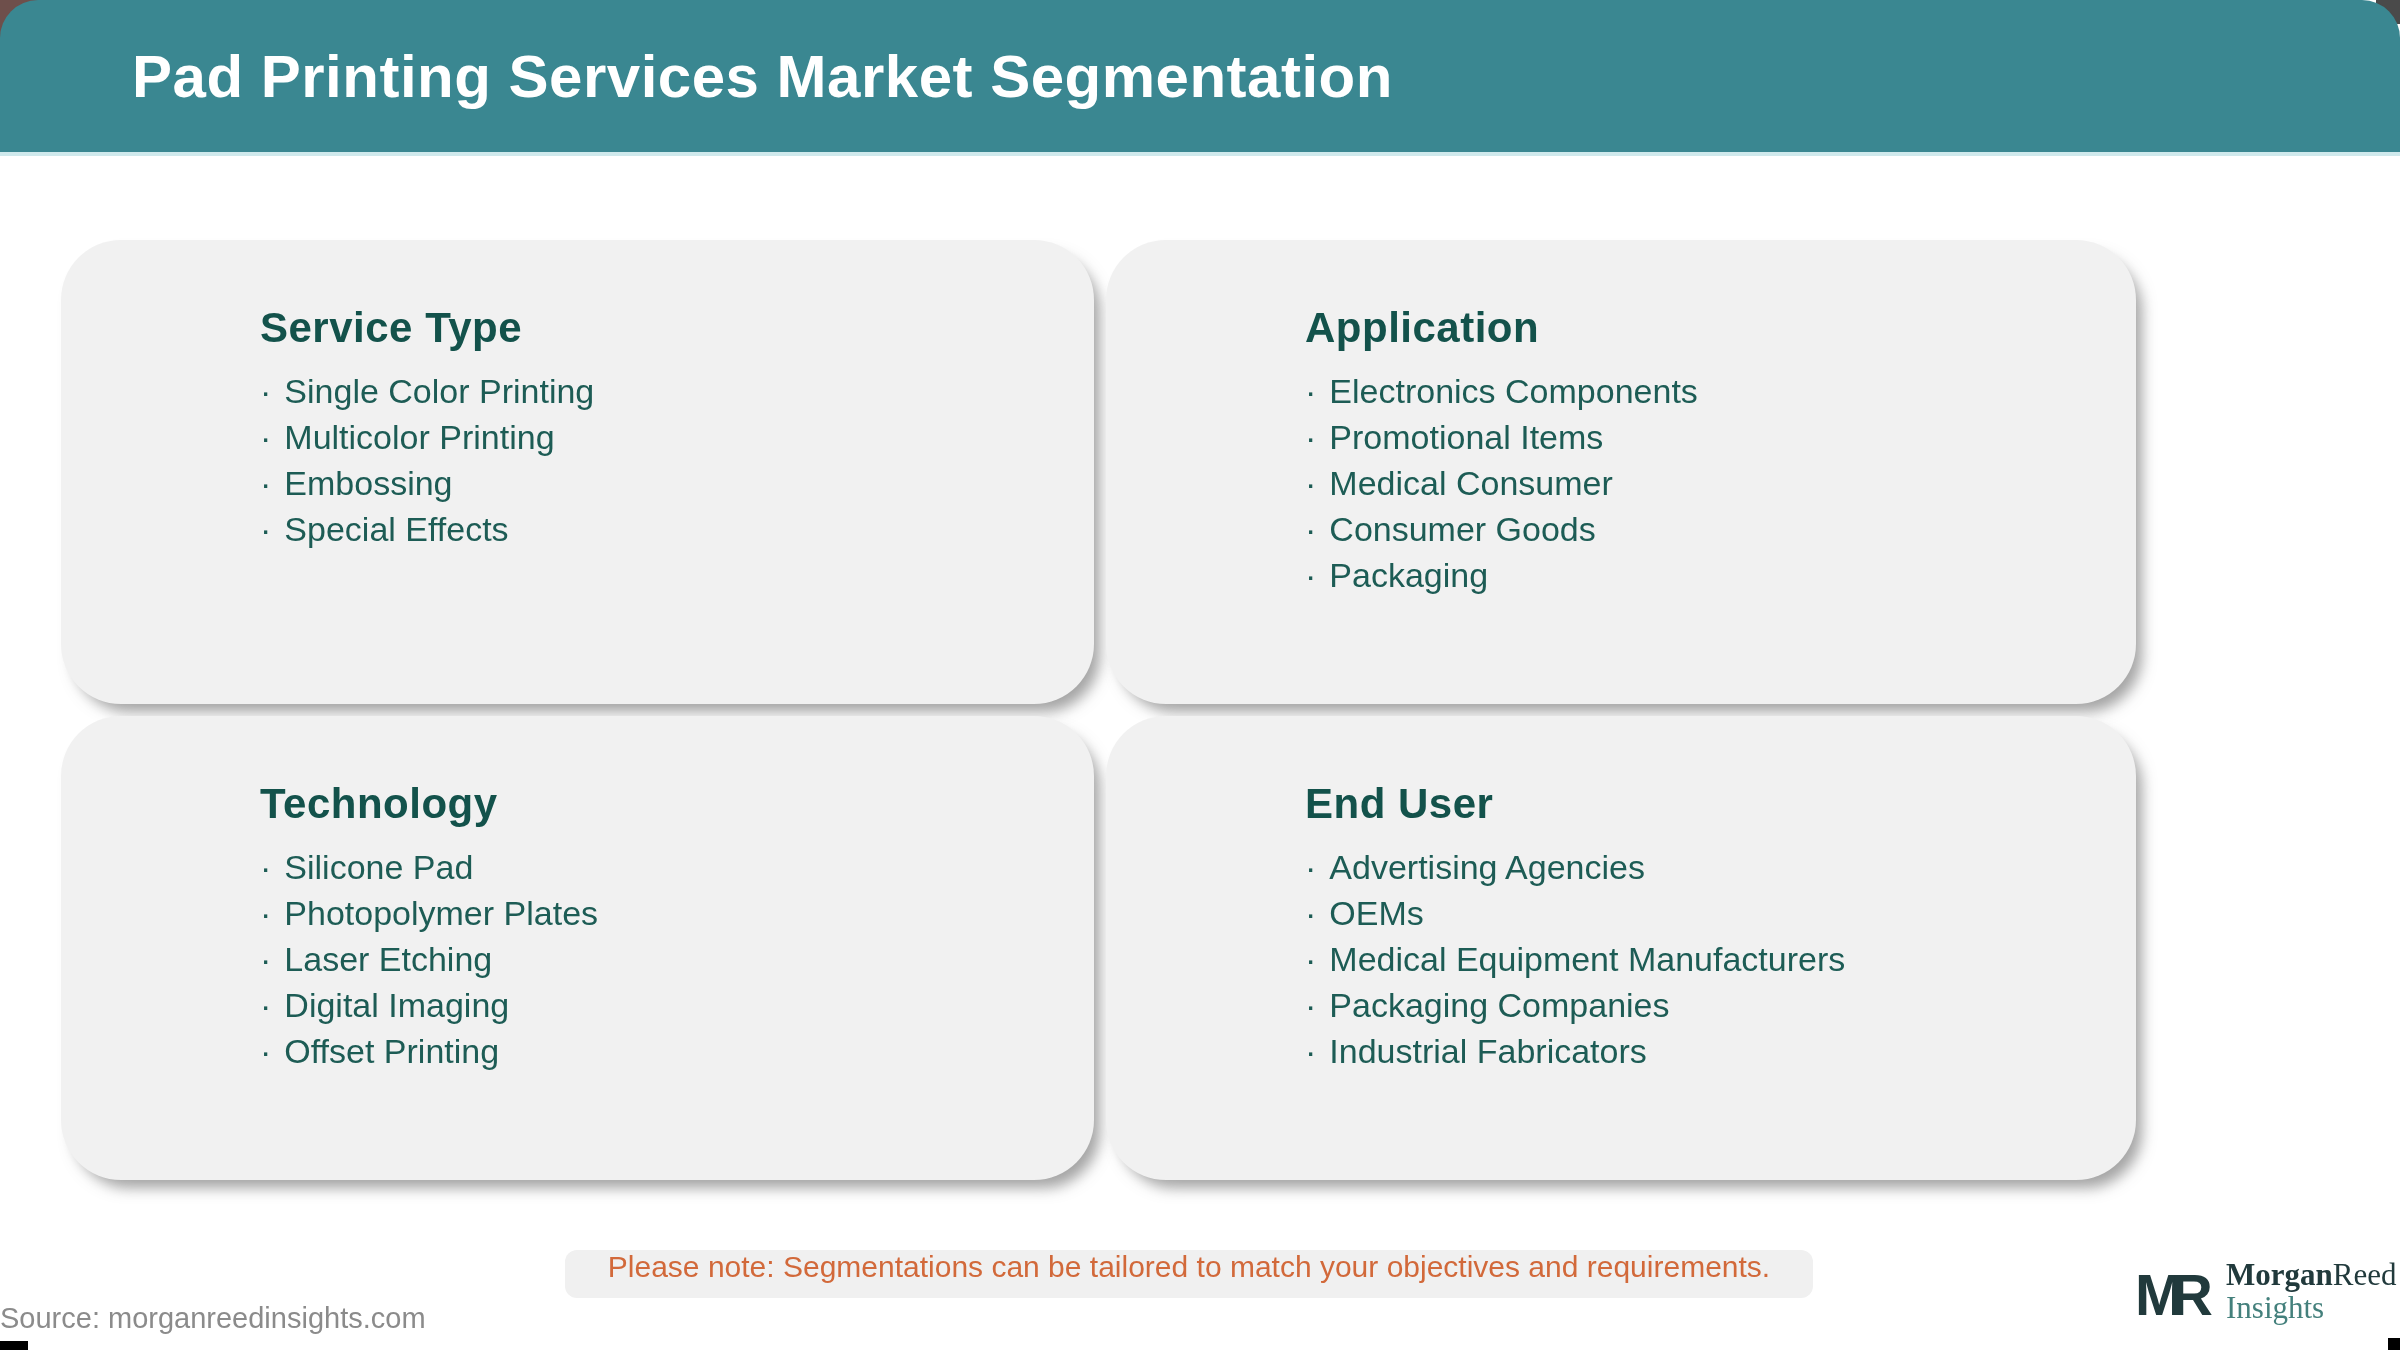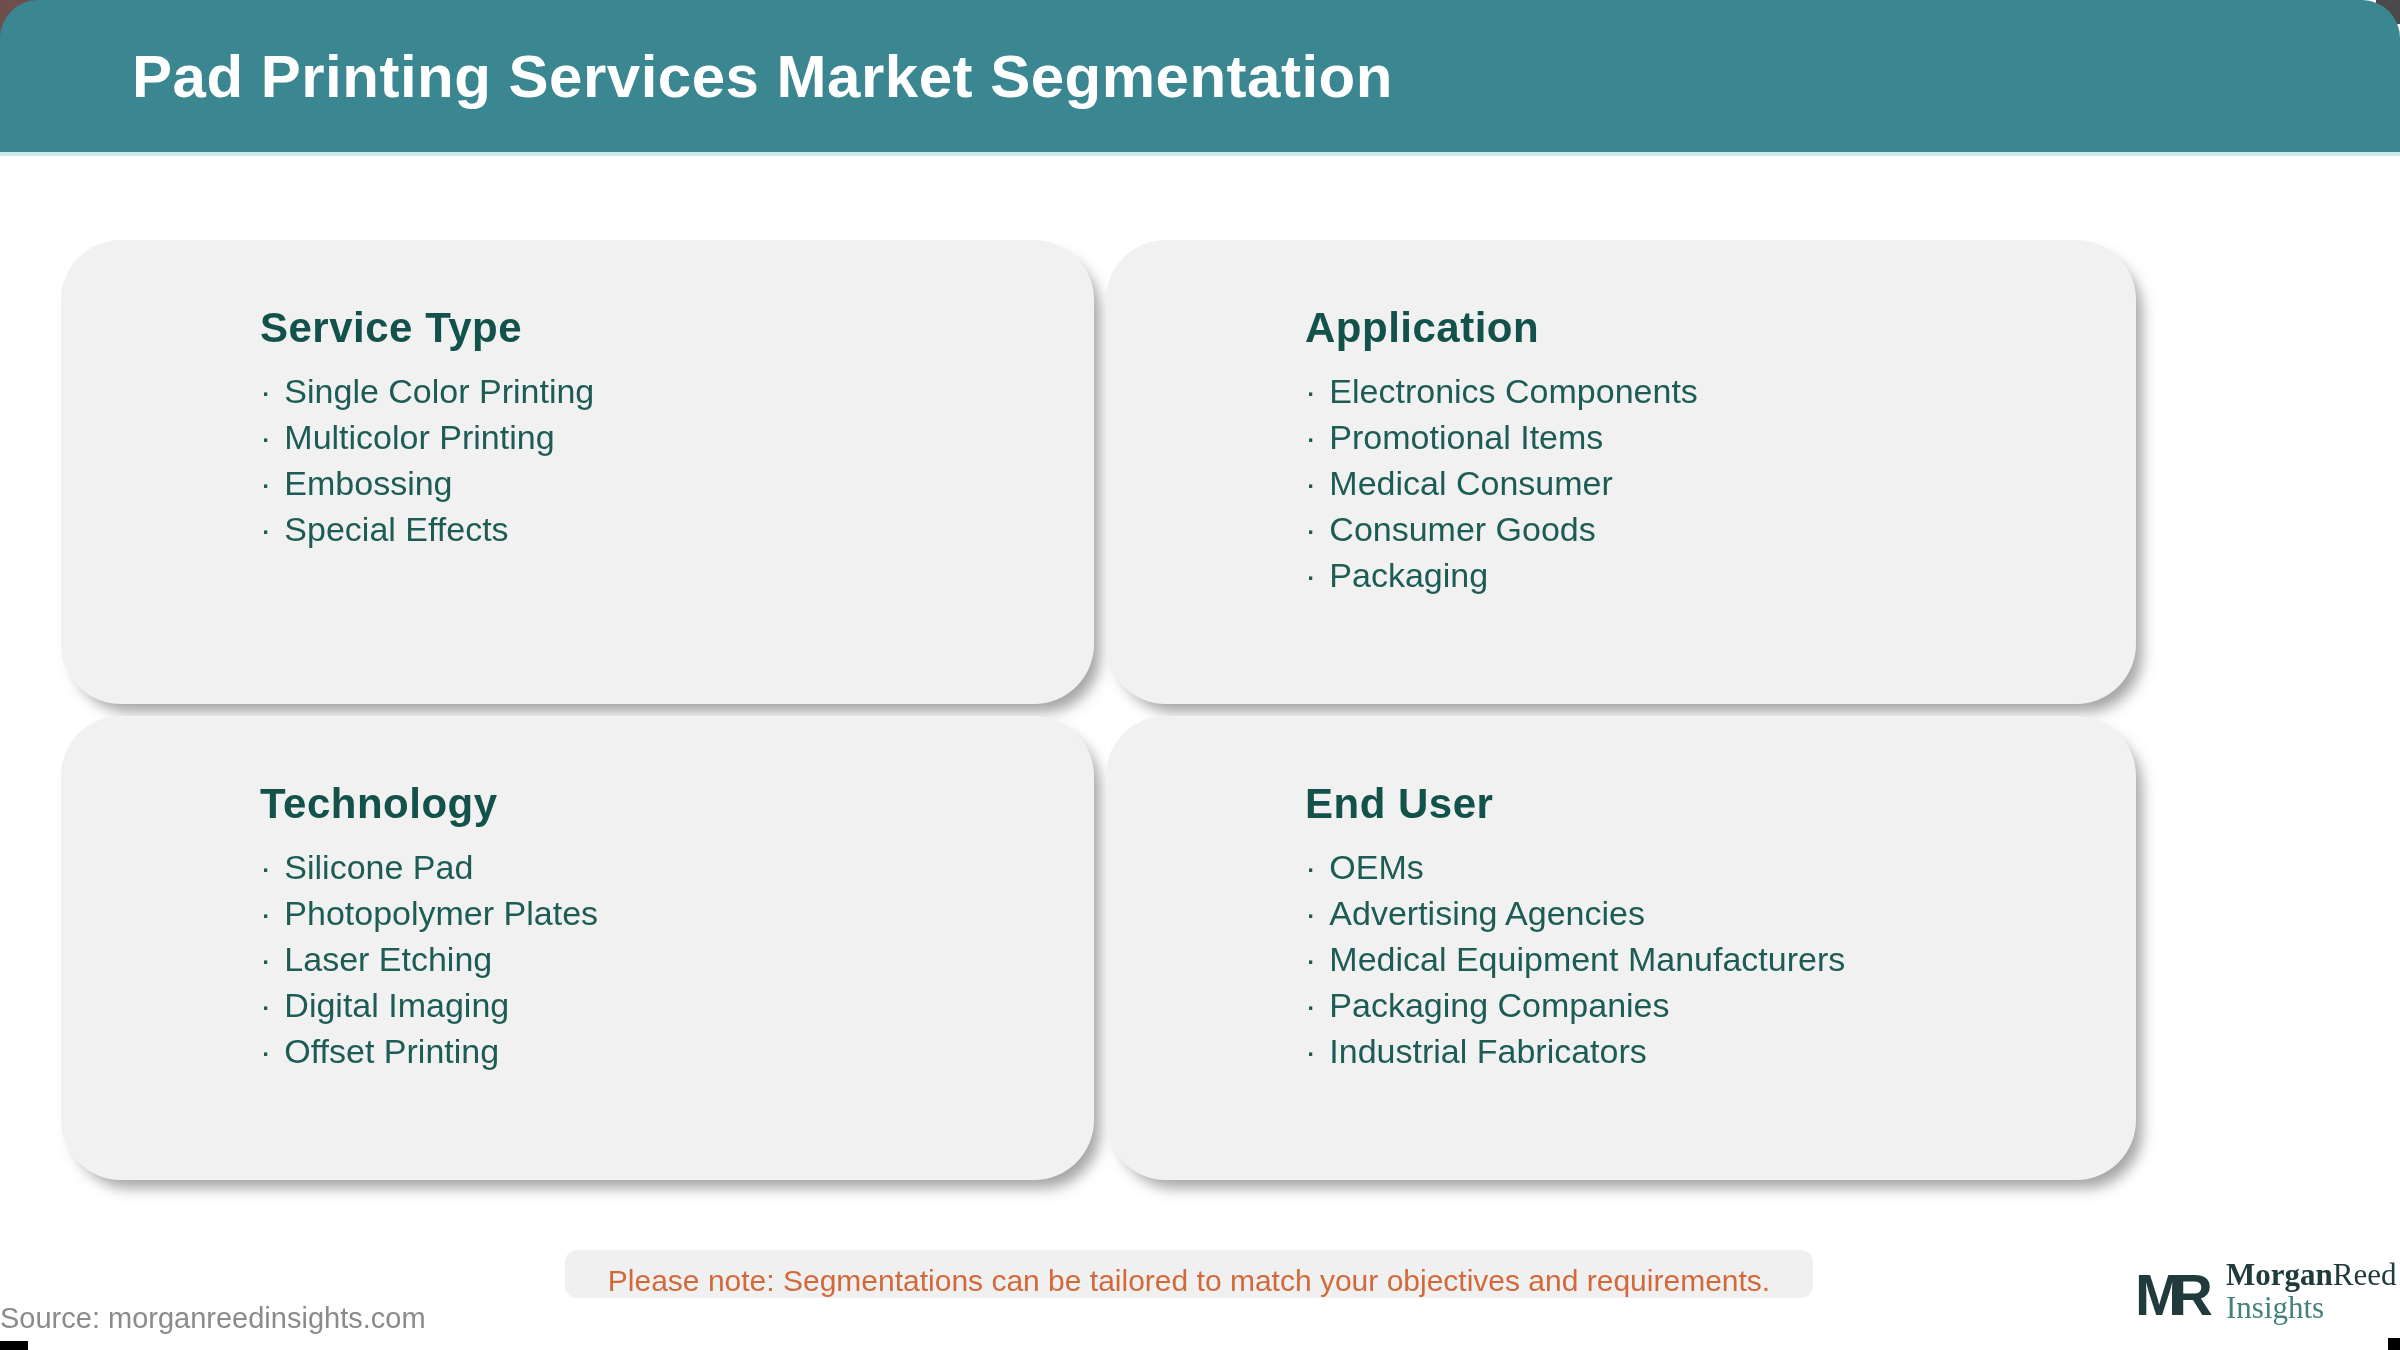--- a/index.html
+++ b/index.html
@@ -45,21 +45,21 @@
   .card-item{
     font-size:34px;line-height:46px;color:var(--item-green,#1d5c55);
     white-space:nowrap;
   }
   .card-item .bullet{display:inline-block;margin-right:13px;}
 
   
   .note-bar{
     position:absolute;left:565px;top:1250px;width:1248px;height:48px;z-index:1;
     background:var(--note-bg,#f0f0f0);border-radius:12px;
-    display:flex;align-items:flex-end;justify-content:center;
+    display:flex;align-items:flex-start;justify-content:center;
   }
   .note-bar span{font-size:30px;color:var(--note-orange,#d2693a);}
   .source{
     position:absolute;left:0;top:1302px;width:2306px;z-index:1;
     text-align:left;font-size:29px;color:var(--source-gray,#8b8b8b);
   }
 
   
   .logo{position:absolute;left:2138px;top:1258px;z-index:2;display:flex;align-items:center;}
   .logo .monogram{display:block;}
@@ -106,22 +106,22 @@
           <div class="card-item"><span class="bullet">·</span><span>Silicone Pad</span></div>
           <div class="card-item"><span class="bullet">·</span><span>Photopolymer Plates</span></div>
           <div class="card-item"><span class="bullet">·</span><span>Laser Etching</span></div>
           <div class="card-item"><span class="bullet">·</span><span>Digital Imaging</span></div>
           <div class="card-item"><span class="bullet">·</span><span>Offset Printing</span></div>
         </div>
     </section>
     <section class="card">
       <h2>End User</h2>
       <div class="items">
+          <div class="card-item"><span class="bullet">·</span><span>Advertising Agencies</span></div>
           <div class="card-item"><span class="bullet">·</span><span>OEMs</span></div>
-          <div class="card-item"><span class="bullet">·</span><span>Advertising Agencies</span></div>
           <div class="card-item"><span class="bullet">·</span><span>Medical Equipment Manufacturers</span></div>
           <div class="card-item"><span class="bullet">·</span><span>Packaging Companies</span></div>
           <div class="card-item"><span class="bullet">·</span><span>Industrial Fabricators</span></div>
         </div>
     </section>
   </main>
 
   <div class="note-bar">
     <span>Please note: Segmentations can be tailored to match your objectives and requirements.</span>
   </div>

